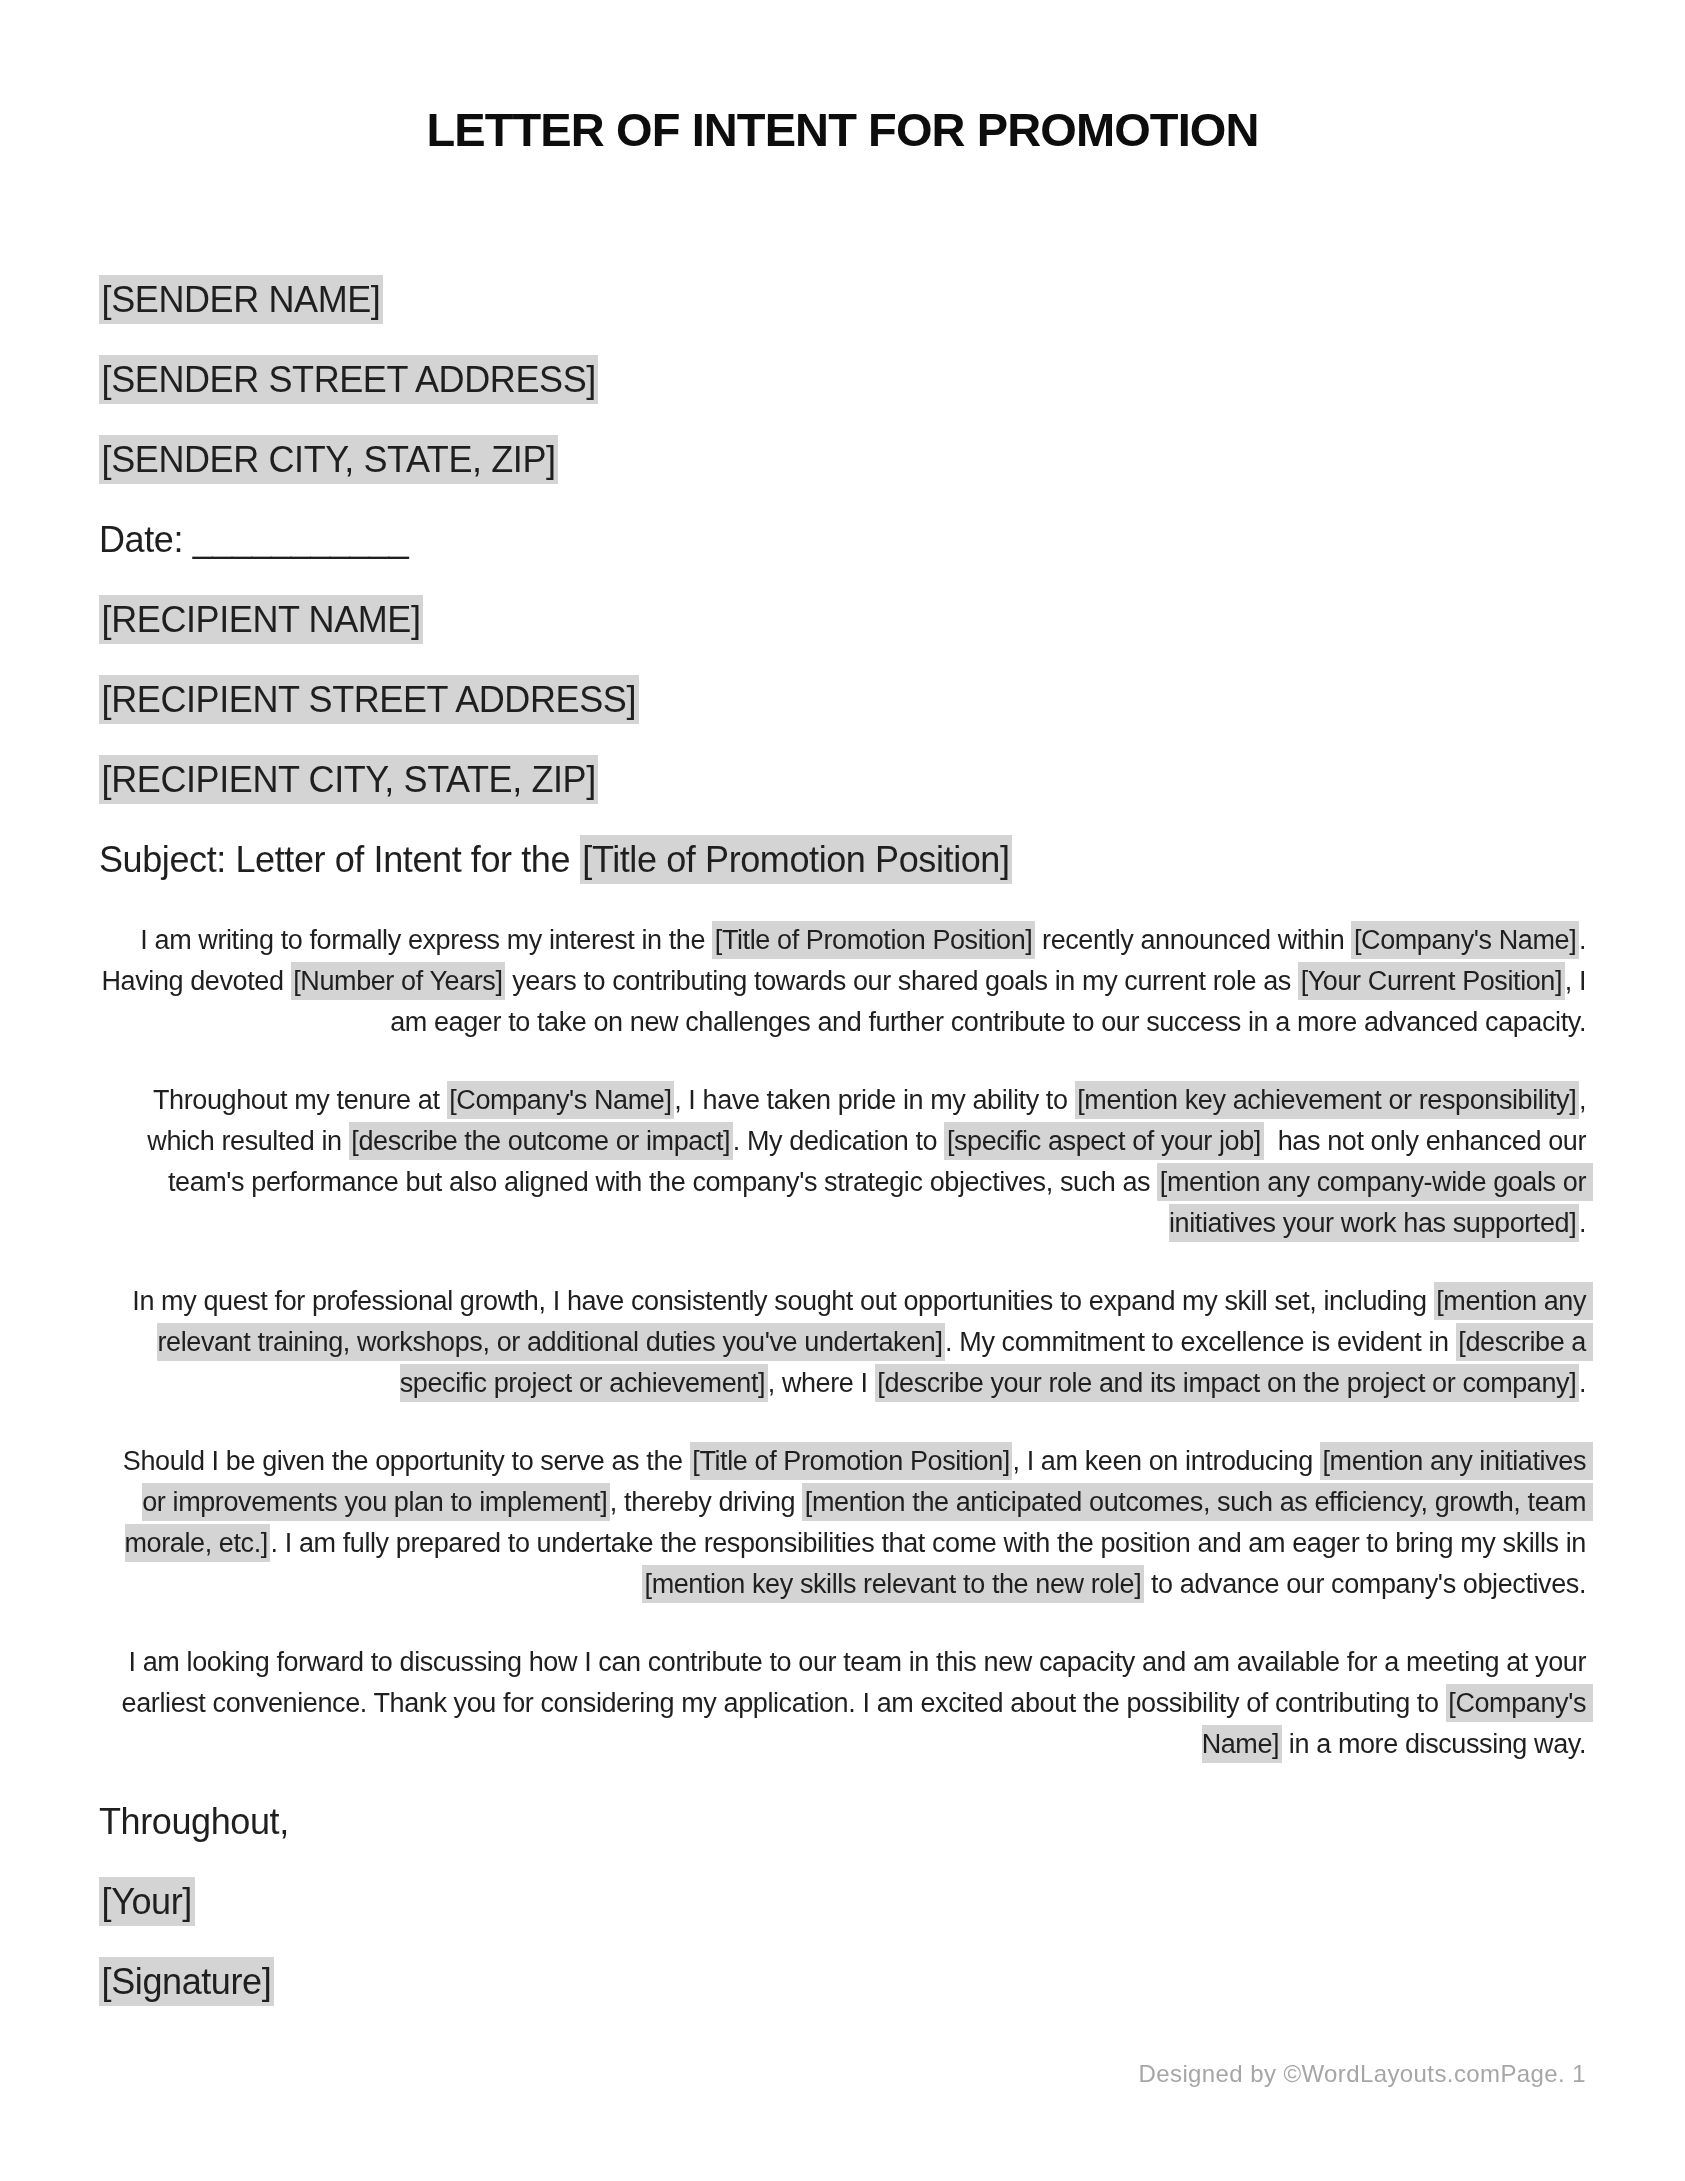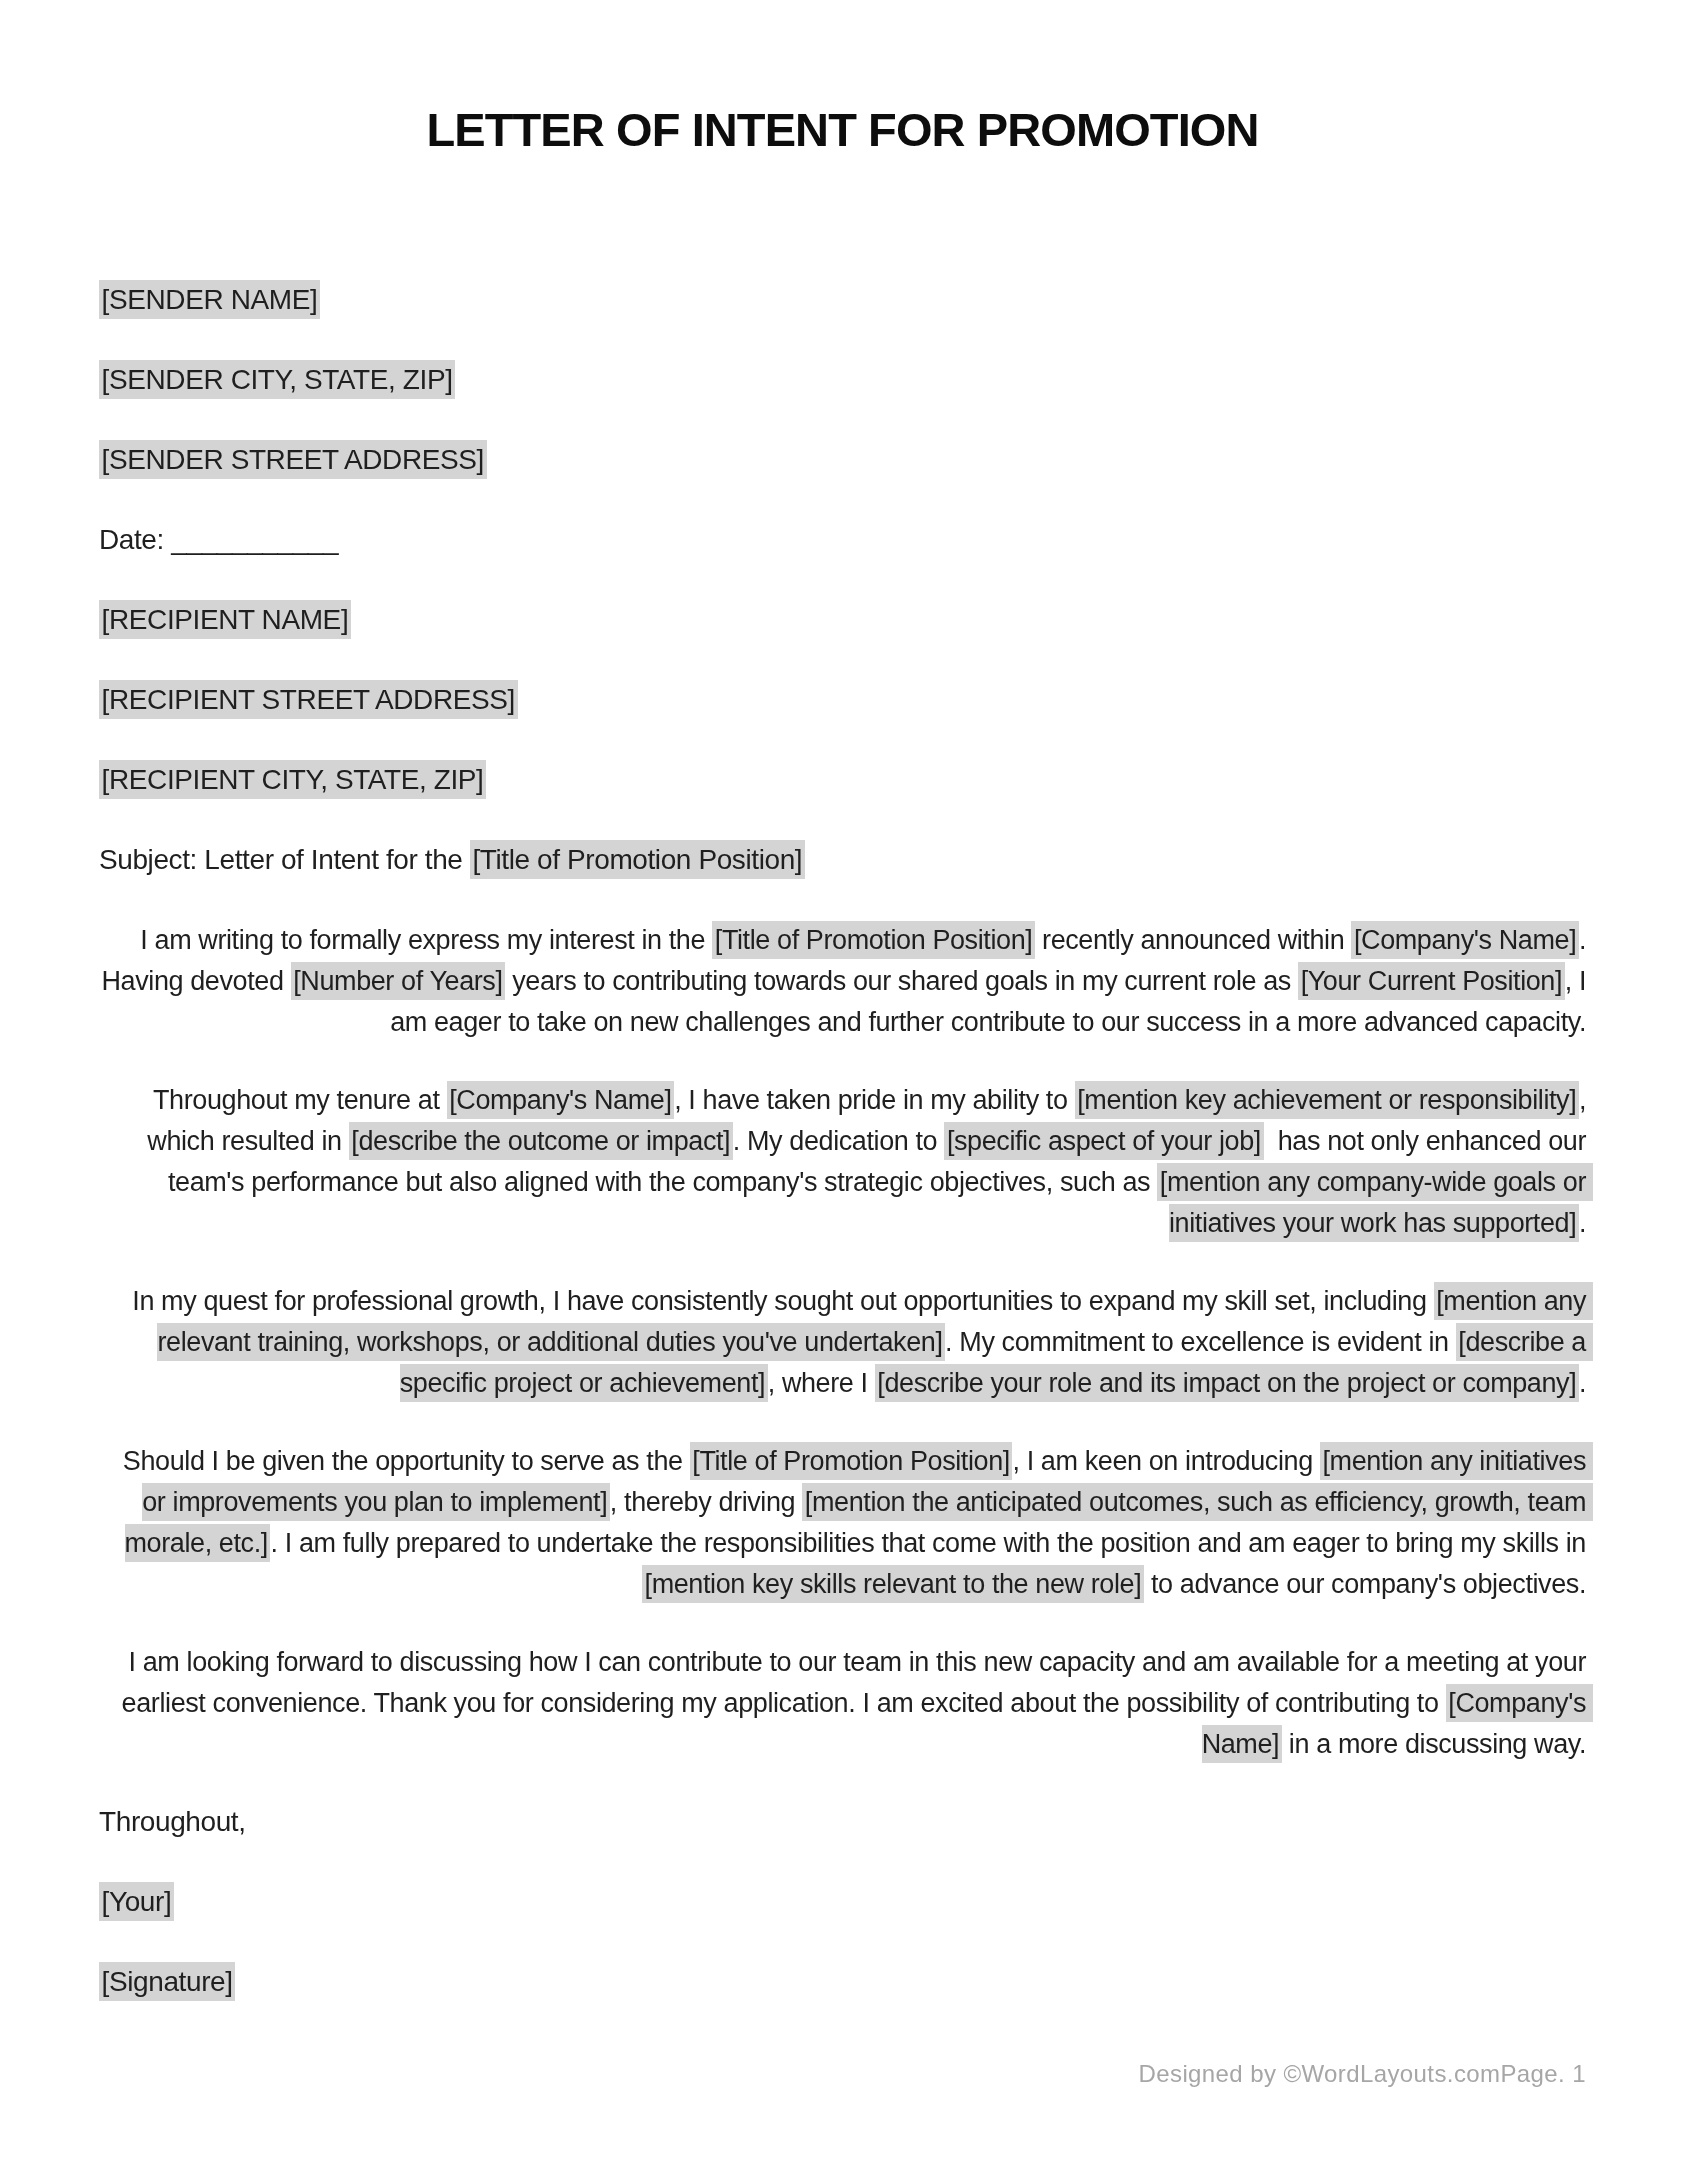--- a/index.html
+++ b/index.html
@@ -22,21 +22,21 @@
     font-size: 47px;
     line-height: 49px;
     font-weight: 700;
     letter-spacing: -0.9px;
     color: #0d0d0d;
   }
   .content {
     margin: 126px 99px 0 99px;
   }
   .line {
-    font-size: 28px;
+    font-size: 36px;
     line-height: 40px;
     letter-spacing: -0.4px;
     margin: 0 0 40px 0;
     white-space: pre-wrap;
   }
   .para {
     font-size: 27px;
     line-height: 41px;
     letter-spacing: -0.4px;
     margin: 0 0 37px 0;
@@ -64,22 +64,22 @@
   }
 </style>
 </head>
 <body>
 
 <div class="page" style="--hl: #d4d4d4; --body-text: #1f1f1f; --footer-text: #a6a6a6; --page-bg: #ffffff;">
   <h1 class="title">LETTER OF INTENT FOR PROMOTION</h1>
 
   <div class="content">
       <p class="line"><span class="hl">[SENDER NAME]</span></p>
+      <p class="line"><span class="hl">[SENDER STREET ADDRESS]</span></p>
       <p class="line"><span class="hl">[SENDER CITY, STATE, ZIP]</span></p>
-      <p class="line"><span class="hl">[SENDER STREET ADDRESS]</span></p>
       <p class="line"><span class="plain">Date: ___________</span></p>
       <p class="line"><span class="hl">[RECIPIENT NAME]</span></p>
       <p class="line"><span class="hl">[RECIPIENT STREET ADDRESS]</span></p>
       <p class="line"><span class="hl">[RECIPIENT CITY, STATE, ZIP]</span></p>
       <p class="line"><span class="bold">Subject:</span><span class="plain"> Letter of Intent for the </span><span class="hl">[Title of Promotion Position]</span></p>
       <p class="para"><span class="plain">I am writing to formally express my interest in the </span><span class="hl">[Title of Promotion Position]</span><span class="plain"> recently announced within </span><span class="hl">[Company's Name]</span><span class="plain">. Having devoted </span><span class="hl">[Number of Years]</span><span class="plain"> years to contributing towards our shared goals in my current role as </span><span class="hl">[Your Current Position]</span><span class="plain">, I am eager to take on new challenges and further contribute to our success in a more advanced capacity.</span></p>
       <p class="para"><span class="plain">Throughout my tenure at </span><span class="hl">[Company's Name]</span><span class="plain">, I have taken pride in my ability to </span><span class="hl">[mention key achievement or responsibility]</span><span class="plain">, which resulted in </span><span class="hl">[describe the outcome or impact]</span><span class="plain">. My dedication to </span><span class="hl">[specific aspect of your job]</span><span class="plain">  has not only enhanced our team's performance but also aligned with the company's strategic objectives, such as </span><span class="hl">[mention any company-wide goals or initiatives your work has supported]</span><span class="plain">.</span></p>
       <p class="para"><span class="plain">In my quest for professional growth, I have consistently sought out opportunities to expand my skill set, including </span><span class="hl">[mention any relevant training, workshops, or additional duties you've undertaken]</span><span class="plain">. My commitment to excellence is evident in </span><span class="hl">[describe a specific project or achievement]</span><span class="plain">, where I </span><span class="hl">[describe your role and its impact on the project or company]</span><span class="plain">.</span></p>
       <p class="para"><span class="plain">Should I be given the opportunity to serve as the </span><span class="hl">[Title of Promotion Position]</span><span class="plain">, I am keen on introducing </span><span class="hl">[mention any initiatives or improvements you plan to implement]</span><span class="plain">, thereby driving </span><span class="hl">[mention the anticipated outcomes, such as efficiency, growth, team morale, etc.]</span><span class="plain">. I am fully prepared to undertake the responsibilities that come with the position and am eager to bring my skills in </span><span class="hl">[mention key skills relevant to the new role]</span><span class="plain"> to advance our company's objectives.</span></p>
       <p class="para"><span class="plain">I am looking forward to discussing how I can contribute to our team in this new capacity and am available for a meeting at your earliest convenience. Thank you for considering my application. I am excited about the possibility of contributing to </span><span class="hl">[Company's Name]</span><span class="plain"> in a more discussing way.</span></p>

